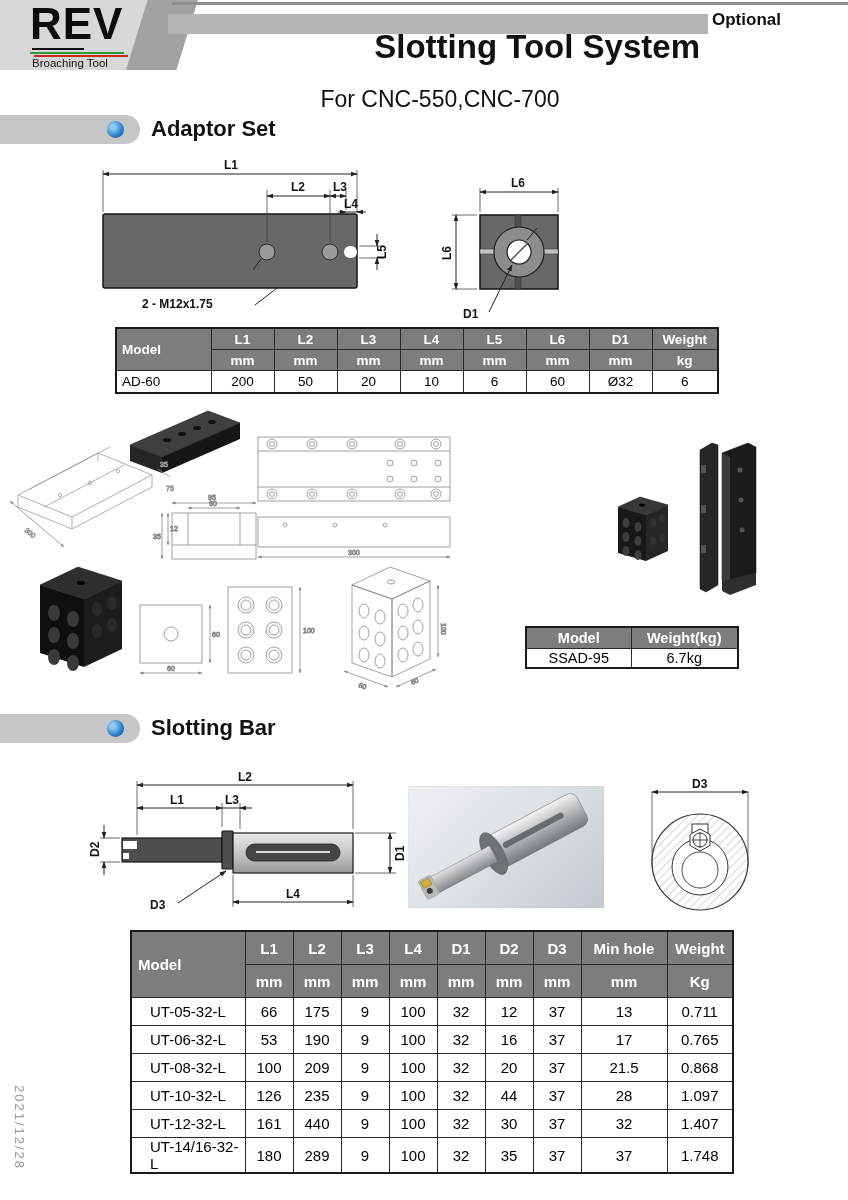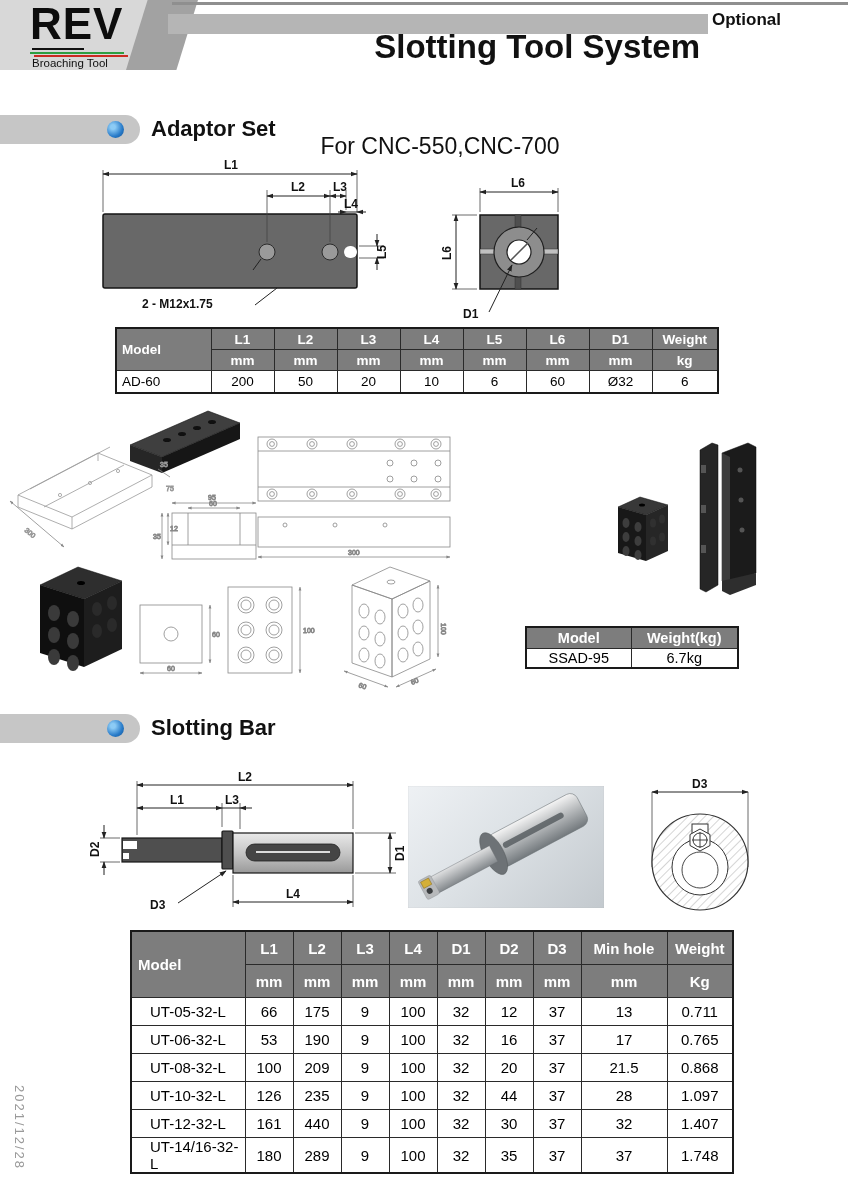--- a/index.html
+++ b/index.html
@@ -15,21 +15,21 @@
   .logo-rev{font-size:44px;font-weight:600;letter-spacing:1px;line-height:40px;color:#0d0d0d;}
   .logo-ul{position:absolute;left:2px;top:44px;width:52px;height:2px;background:#111;}
   .logo-green{position:absolute;left:0;top:48px;width:94px;height:2px;background:#2f9e41;}
   .logo-red{position:absolute;left:4px;top:51px;width:94px;height:2px;background:#cc2a21;}
   .logo-sub{position:absolute;left:2px;top:53px;font-size:11.5px;color:#101010;white-space:nowrap;}
   .topline{position:absolute;left:172px;top:2px;width:676px;height:3px;background:#8f8f8f;}
   .topbar{position:absolute;left:168px;top:14px;width:540px;height:20px;background:#b5b5b5;}
   .optional{position:absolute;left:712px;top:10px;width:130px;font-size:17px;font-weight:bold;}
   .title{position:absolute;left:180px;top:28px;width:520px;text-align:right;
          font-size:33px;font-weight:bold;}
-  .subtitle{position:absolute;left:180px;top:86px;width:520px;text-align:center;font-size:23px;margin-top:47px;}
+  .subtitle{position:absolute;left:180px;top:86px;width:520px;text-align:center;font-size:23px;}
   
   .secbar{position:absolute;left:0;width:140px;height:29px;background:#c6c6c6;
           border-radius:0 15px 15px 0;}
   .secdot{position:absolute;width:17px;height:17px;border-radius:50%;
           background:radial-gradient(circle at 35% 35%,#8ccbf5 15%,#2a7cc9 60%,#0d4e92);}
   .sectitle{position:absolute;font-size:22px;font-weight:bold;}
   
   table.dtable{position:absolute;border-collapse:collapse;table-layout:fixed;
                border:2px solid #1a1a1a;background:#fff;}
   .dtable th{background:#7d7d7d;color:#fff;font-weight:bold;border:1px solid #2a2a2a;

